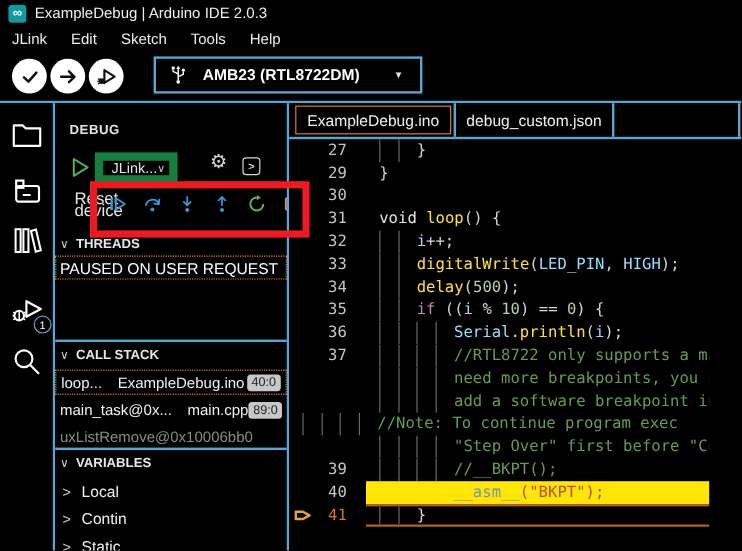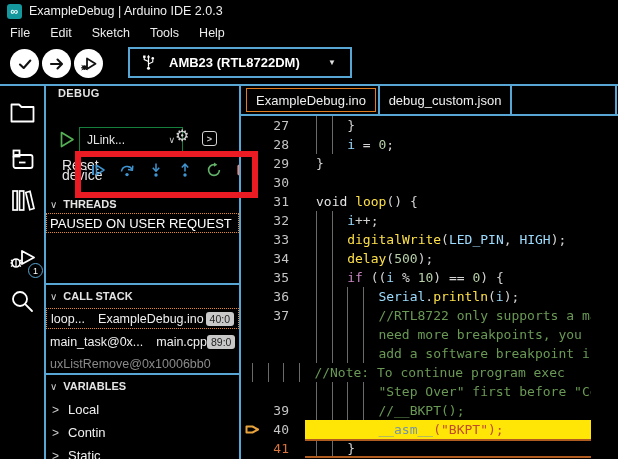--- a/index.html
+++ b/index.html
@@ -29,23 +29,23 @@
   
   .activitybar { position:absolute; left:0; top:86px; width:44px; height:373px; background:#000; }
   .vline-1 { position:absolute; left:44px; top:86px; width:2px; height:373px; background:#58a6d3; }
   .act-item { position:absolute; left:9px; width:28px; height:28px; }
   .badge { position:absolute; right:-6px; bottom:-4px; width:15px; height:15px; border-radius:50%;
     border:1.5px solid #58a6d3; background:#000; color:#fff; font-size:9px;
     display:flex; align-items:center; justify-content:center; }
   
   .sidepanel { position:absolute; left:46px; top:86px; width:193px; height:373px; background:#000; }
   .vline-2 { position:absolute; left:239px; top:86px; width:2px; height:373px; background:#58a6d3; }
-  .panel-title { position:absolute; left:12px; top:1px; font-size:11px; font-weight:bold; letter-spacing:.4px; color:#e5e5e5; }
+  .panel-title { position:absolute; left:12px; top:17px; font-size:11px; font-weight:bold; letter-spacing:.4px; color:#e5e5e5; }
   .dbg-play { position:absolute; left:14px; top:45px; width:15px; height:17px; }
-  .dbg-dropdown { position:absolute; left:33px; top:41px; width:104px; height:26px; border:1px solid #15803d;
+  .dbg-dropdown { position:absolute; left:33px; top:41px; width:69px; height:26px; border:7px solid #15803d;
     display:flex; align-items:center; padding:0 7px; font-size:12px; color:#e5e5e5;justify-content:space-between; }
   .dd-chev { margin-left:auto; font-size:9px; color:#cccccc; }
   .gear { position:absolute; left:129px; top:42px; font-size:16px; color:#d4d4d4; line-height:1; }
   .console-btn { position:absolute; left:156px; top:45px; width:15px; height:15px; border:1.2px solid #d4d4d4;
     border-radius:3px; color:#d4d4d4; font-size:9px; font-weight:bold;
     display:flex; align-items:center; justify-content:center; }
   .reset-label { position:absolute; left:16px; top:74px; width:14px; font-size:14px; line-height:10px; color:#e5e5e5; }
   .step-row { position:absolute; left:44px; top:76px; display:flex; gap:13px; }
   .step-btn { width:16px; height:16px; }
   .section-head { position:absolute; left:4px; display:flex; align-items:center; gap:6px;
@@ -95,21 +95,21 @@
 <body>
 
 <div id="app">
 
   <div class="titlebar">
     <div class="app-icon">∞</div>
     <span>ExampleDebug | Arduino IDE 2.0.3</span>
   </div>
 
   <div class="menubar">
-    <span class="menu-item">File</span>
+    <span class="menu-item">JLink</span>
     <span class="menu-item">Edit</span>
     <span class="menu-item">Sketch</span>
     <span class="menu-item">Tools</span>
     <span class="menu-item">Help</span>
   </div>
 
   <div class="toolbar">
     <div class="tbtn" style="left:10px">
       <svg width="20" height="20" viewBox="0 0 20 20">
         <path d="M5 10.5 L8.7 14 L15.3 6.5" fill="none" stroke="#111" stroke-width="2.1" stroke-linecap="round" stroke-linejoin="round"></path>
@@ -303,24 +303,20 @@
       <div class="tab-sep" style="left:269px"></div>
       <div class="tab-sep" style="left:374px"></div>
     </div>
     <div class="tabbar-bottom"></div>
     <div class="code">
         <div class="crow">
           <div class="gut">27</div>
           <div class="cont"><span class="guide" style="left: 11px;"></span><span class="guide" style="left: 26.6px;"></span><span class="ctext" style="margin-left: 31.2px;"><span class="tok-plain">}</span></span></div>
         </div>
         <div class="crow">
-          <div class="gut">28</div>
-          <div class="cont"><span class="guide" style="left: 11px;"></span><span class="guide" style="left: 26.6px;"></span><span class="ctext" style="margin-left: 31.2px;"><span class="tok-var">i</span><span class="tok-plain"> = </span><span class="tok-num">0</span><span class="tok-plain">;</span></span></div>
-        </div>
-        <div class="crow">
           <div class="gut">29</div>
           <div class="cont"><span class="ctext" style="margin-left: 0px;"><span class="tok-plain">}</span></span></div>
         </div>
         <div class="crow">
           <div class="gut">30</div>
           <div class="cont"><span class="ctext" style="margin-left: 0px;"></span></div>
         </div>
         <div class="crow">
           <div class="gut">31</div>
           <div class="cont"><span class="ctext" style="margin-left: 0px;"><span class="tok-kw">void</span><span class="tok-plain"> </span><span class="tok-fn">loop</span><span class="tok-plain">() {</span></span></div>

